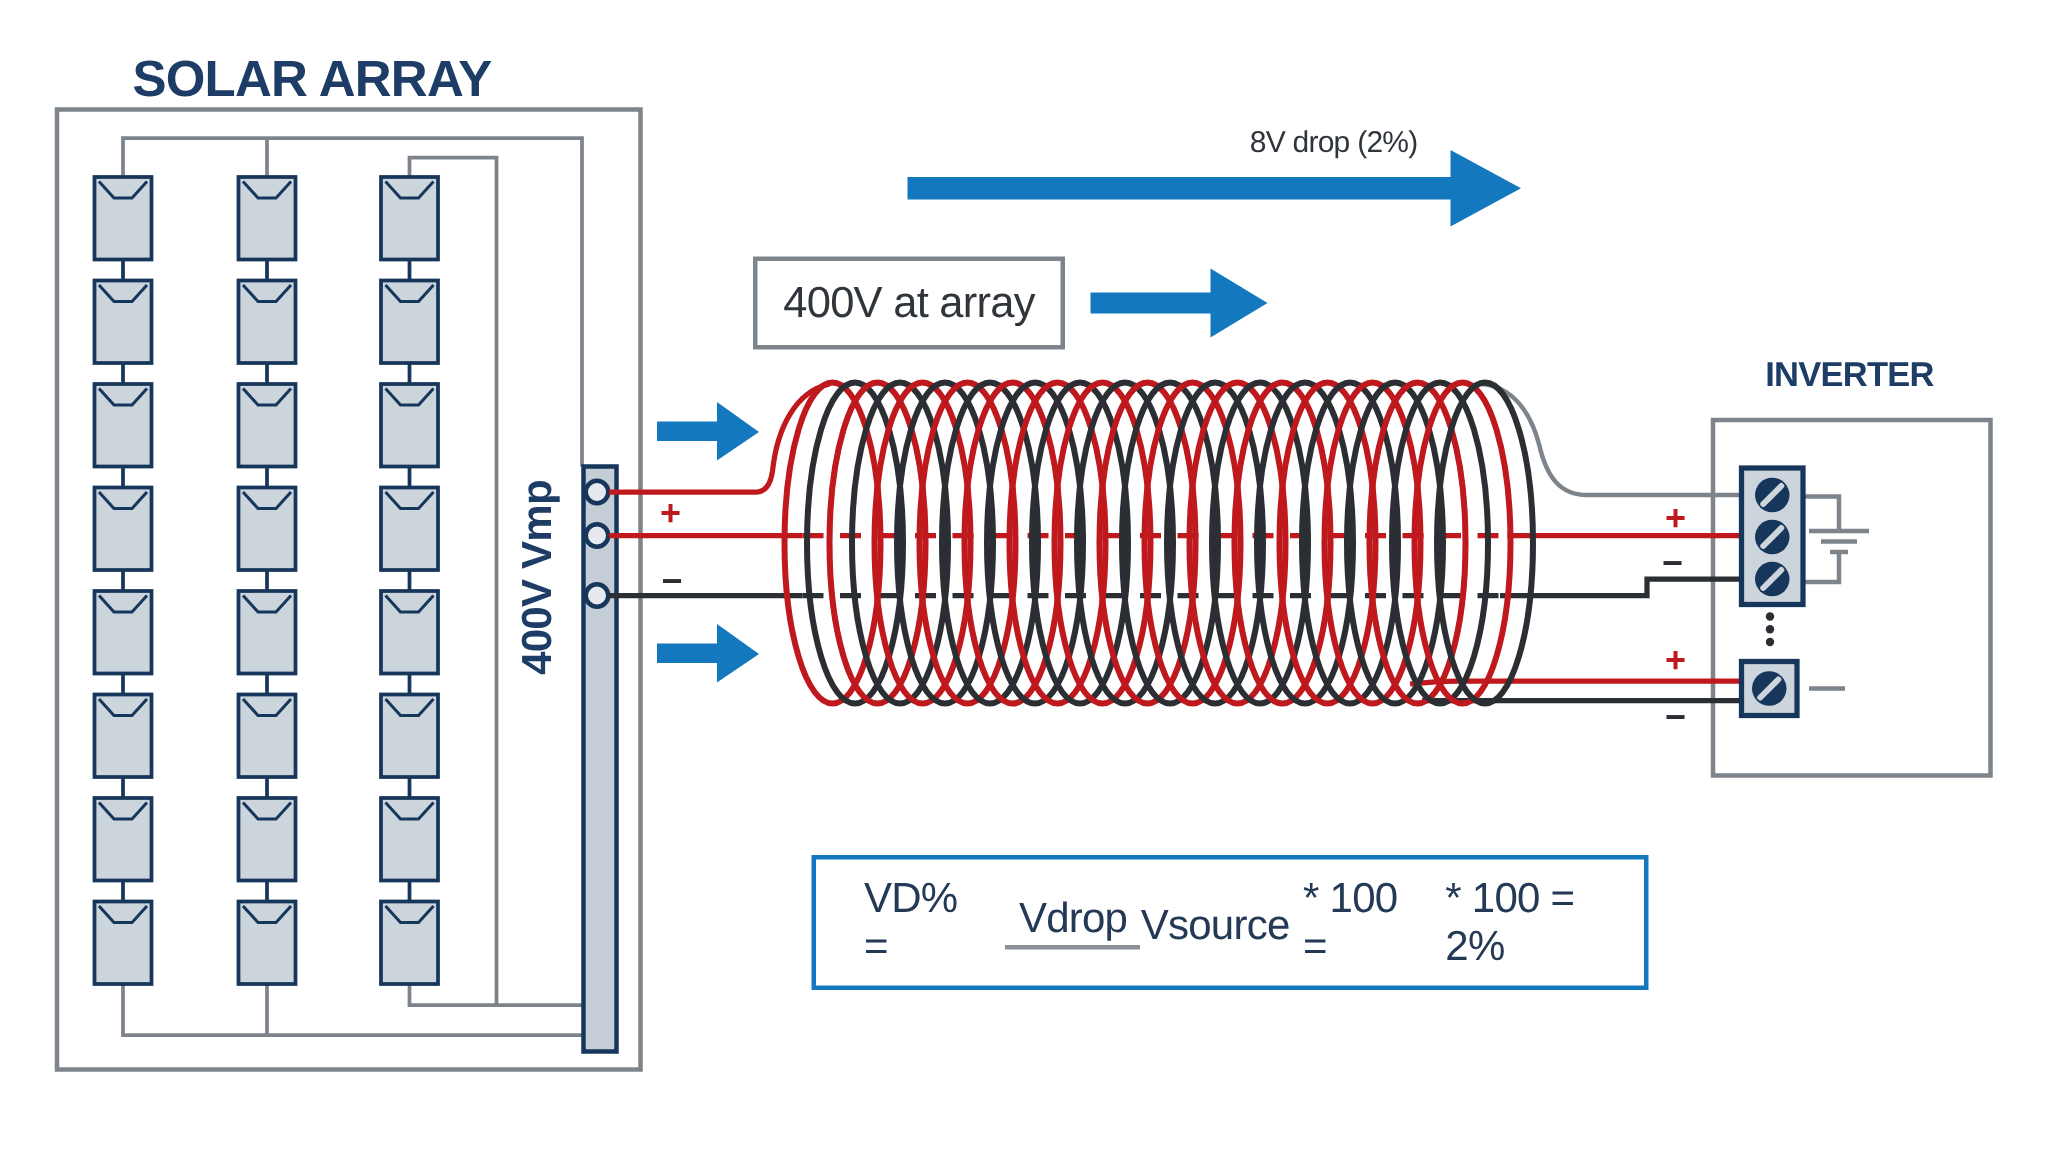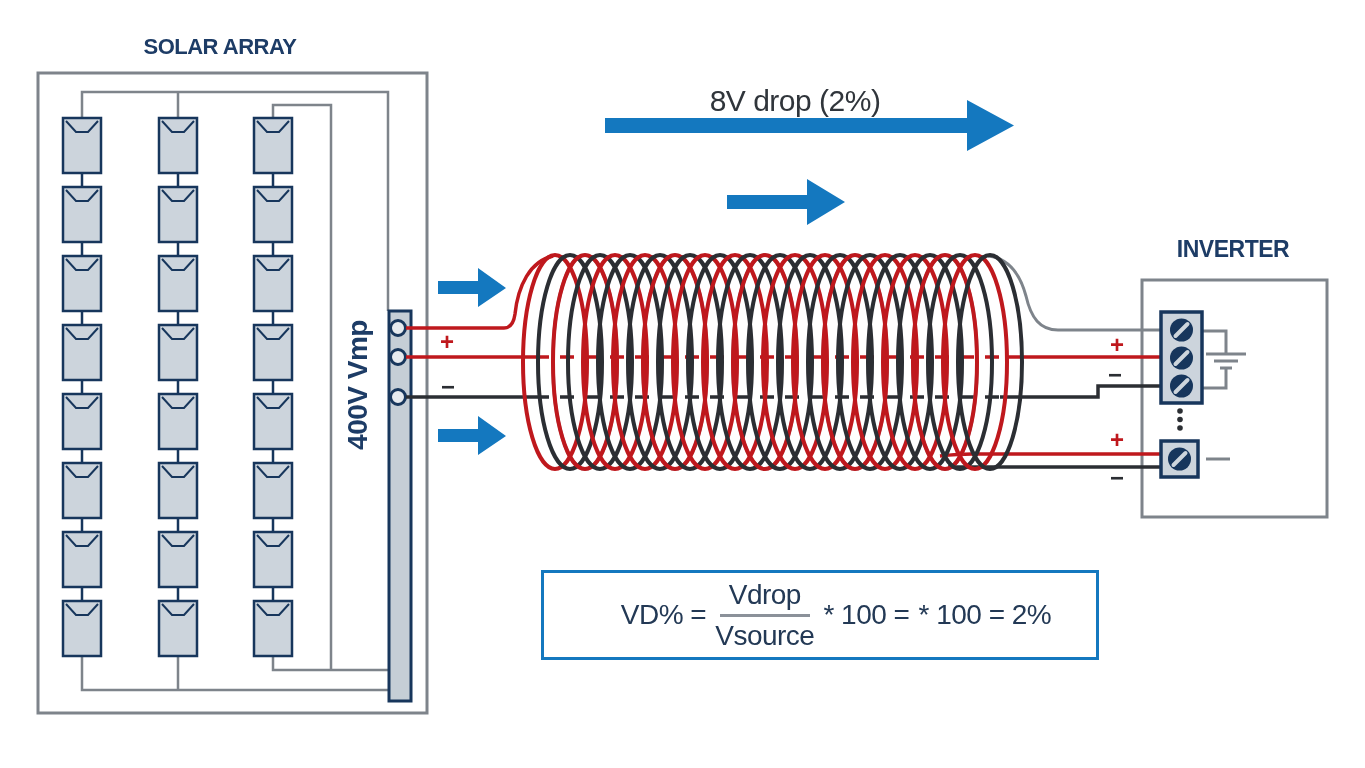--- a/index.html
+++ b/index.html
@@ -41,21 +41,21 @@
   .vbox{position:absolute;top:171px;height:56px;background:#fff;
         border:3px solid var(--box-border);display:flex;align-items:center;
         justify-content:center;font-size:29px;color:var(--charcoal);letter-spacing:-0.5px;}
   .formula-box{position:absolute;left:541px;top:570px;width:552px;
         border:3px solid var(--blue);background:#fff;}
   .formula-head{height:63px;background:var(--blue);color:#fff;font-weight:bold;
         font-size:28px;display:flex;align-items:center;justify-content:center;
         letter-spacing:-0.3px;}
   .formula-body{height:84px;display:flex;align-items:center;justify-content:center;
         gap:9px;font-size:28px;color:var(--formula-navy);letter-spacing:-0.5px;padding-left:32px;}
-  .frac{display:inline-flex;flex-direction:column;align-items:center;line-height:1.05;}
+  .frac{display:inline-flex;flex-direction:row;align-items:center;line-height:1.05;}
   .num{border-bottom:3px solid var(--formula-bar);padding:0 9px 4px;}
   .den{padding-top:4px;}
 </style>
 </head>
 <body>
 
 <div class="stage">
 
   <svg width="1365" height="768" viewBox="0 0 1365 768">
 
@@ -285,26 +285,29 @@
     <g>
       <text class="pol pol-plus" x="447" y="350">+</text>
       <text class="pol pol-minus" x="448" y="395">−</text>
       <text class="pol pol-plus" x="1117" y="353">+</text>
       <text class="pol pol-minus" x="1115" y="383">−</text>
       <text class="pol pol-plus" x="1117" y="448">+</text>
       <text class="pol pol-minus" x="1117" y="486">−</text>
     </g>
   </svg>
 
-  <div class="abs ttl" style="left:45px;top:34px;width:350px;font-size:22px;">SOLAR ARRAY</div>
+  <div class="abs ttl" style="left:33px;top:34px;width:350px;font-size:34px;">SOLAR ARRAY</div>
 
   <div class="abs ttl" style="left:282px;top:370px;width:150px;height:30px;font-size:28px;transform:rotate(-90deg);">400V Vmp</div>
 
-  <div class="abs" style="left:645px;top:84px;width:300px;text-align:center;font-size:30px;color:var(--charcoal);letter-spacing:-0.5px;">8V drop (2%)</div>
-
+  <div class="abs" style="left:645px;top:84px;width:300px;text-align:right;font-size:20px;color:var(--charcoal);letter-spacing:-0.5px;">8V drop (2%)</div>
+
+  <div class="vbox" style="left:502px;width:202px;">
+    <span>400V at array</span>
+  </div>
 
 
   <div class="abs ttl" style="left:1133px;top:236px;width:200px;font-size:23px;">INVERTER</div>
 
 
   <div class="formula-box">
     <div class="formula-body">
       <span>VD% =</span>
       <span class="frac">
         <span class="num">Vdrop</span>

